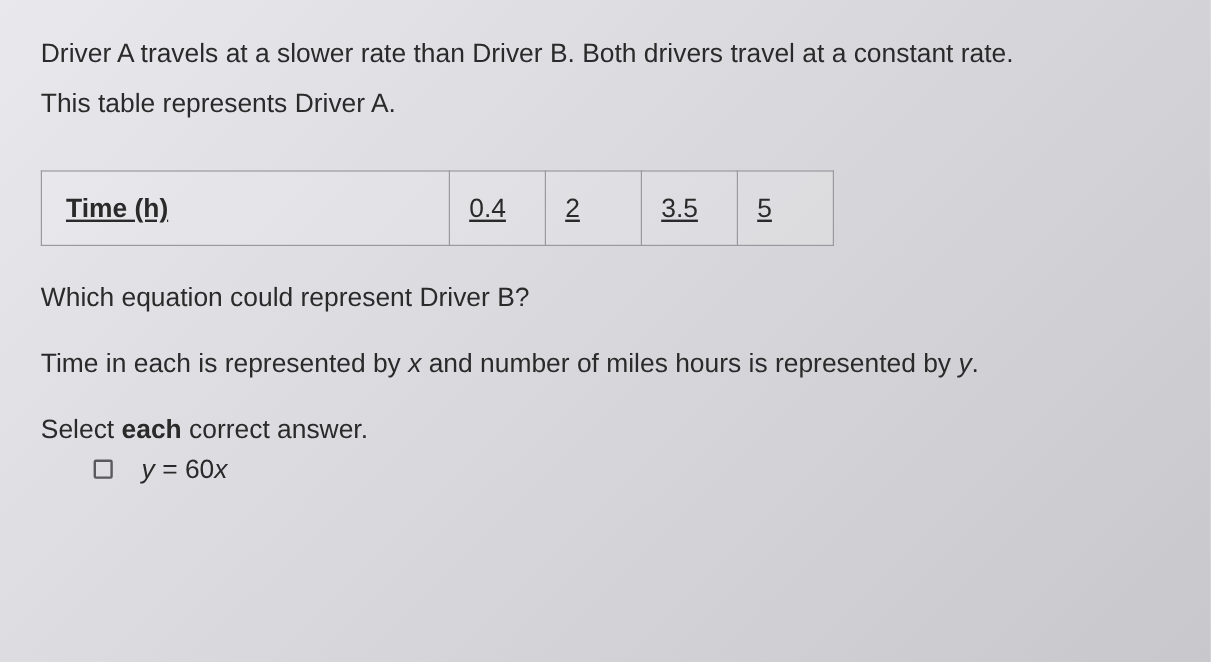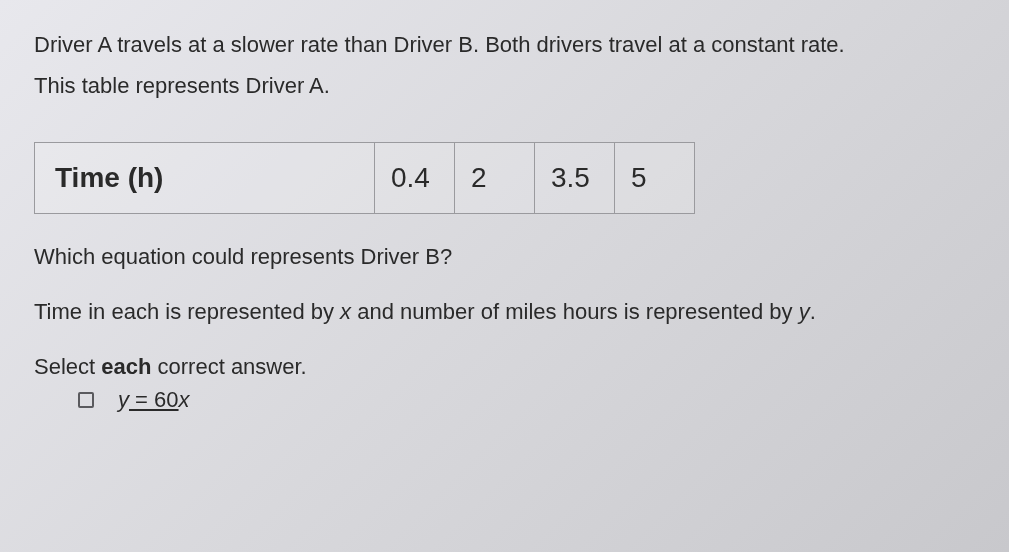--- a/index.html
+++ b/index.html
@@ -25,23 +25,24 @@
       margin-bottom: 40px;
     }
     table {
       border-collapse: collapse;
       margin-bottom: 26px;
       background: rgba(255,255,255,0.15);
     }
     td {
       border: 1px solid #9a9a9e;
       padding: 14px 18px;
-      font-size: 28px;
+      font-size: 22px;
       color: #2a2a2a;
       text-align: left;
+      text-decoration: underline;
     }
     td.row-header {
       font-weight: bold;
       width: 340px;
       padding-left: 20px;
     }
     td.data-cell {
       min-width: 80px;
       text-align: left;
       padding-left: 16px;
@@ -74,21 +75,20 @@
       margin-right: 24px;
       flex-shrink: 0;
       background: transparent;
     }
     .option-label {
       font-style: italic;
       font-size: 22px;
     }
     .option-label .eq {
       font-style: normal;
-      text-decoration: underline;
     }
   </style>
 </head>
 <body>
 
 <p class="problem-text">Driver A travels at a slower rate than Driver B. Both drivers travel at a constant rate.</p>
 
 <p class="table-intro">This table represents Driver A.</p>
 
 <table>
@@ -96,21 +96,21 @@
       <tr>
     <td class="row-header">Time (h)</td>
     <td class="data-cell">0.4</td>
     <td class="data-cell">2</td>
     <td class="data-cell">3.5</td>
     <td class="data-cell">5</td>
   </tr>
 </tbody>
   </table>
 
-<p class="question">Which equation could represents Driver B?</p>
+<p class="question">Which equation could represent Driver B?</p>
 
 <p class="var-def">
   <span>Time in each is represented by </span><span class="italic">x</span><span> and number of miles hours is represented by </span><span class="italic">y</span><span>.</span>
 </p>
 
 <p class="instruction">
   <span>Select </span><span class="bold">each</span><span> correct answer.</span>
 </p>
 
 <div class="option">

